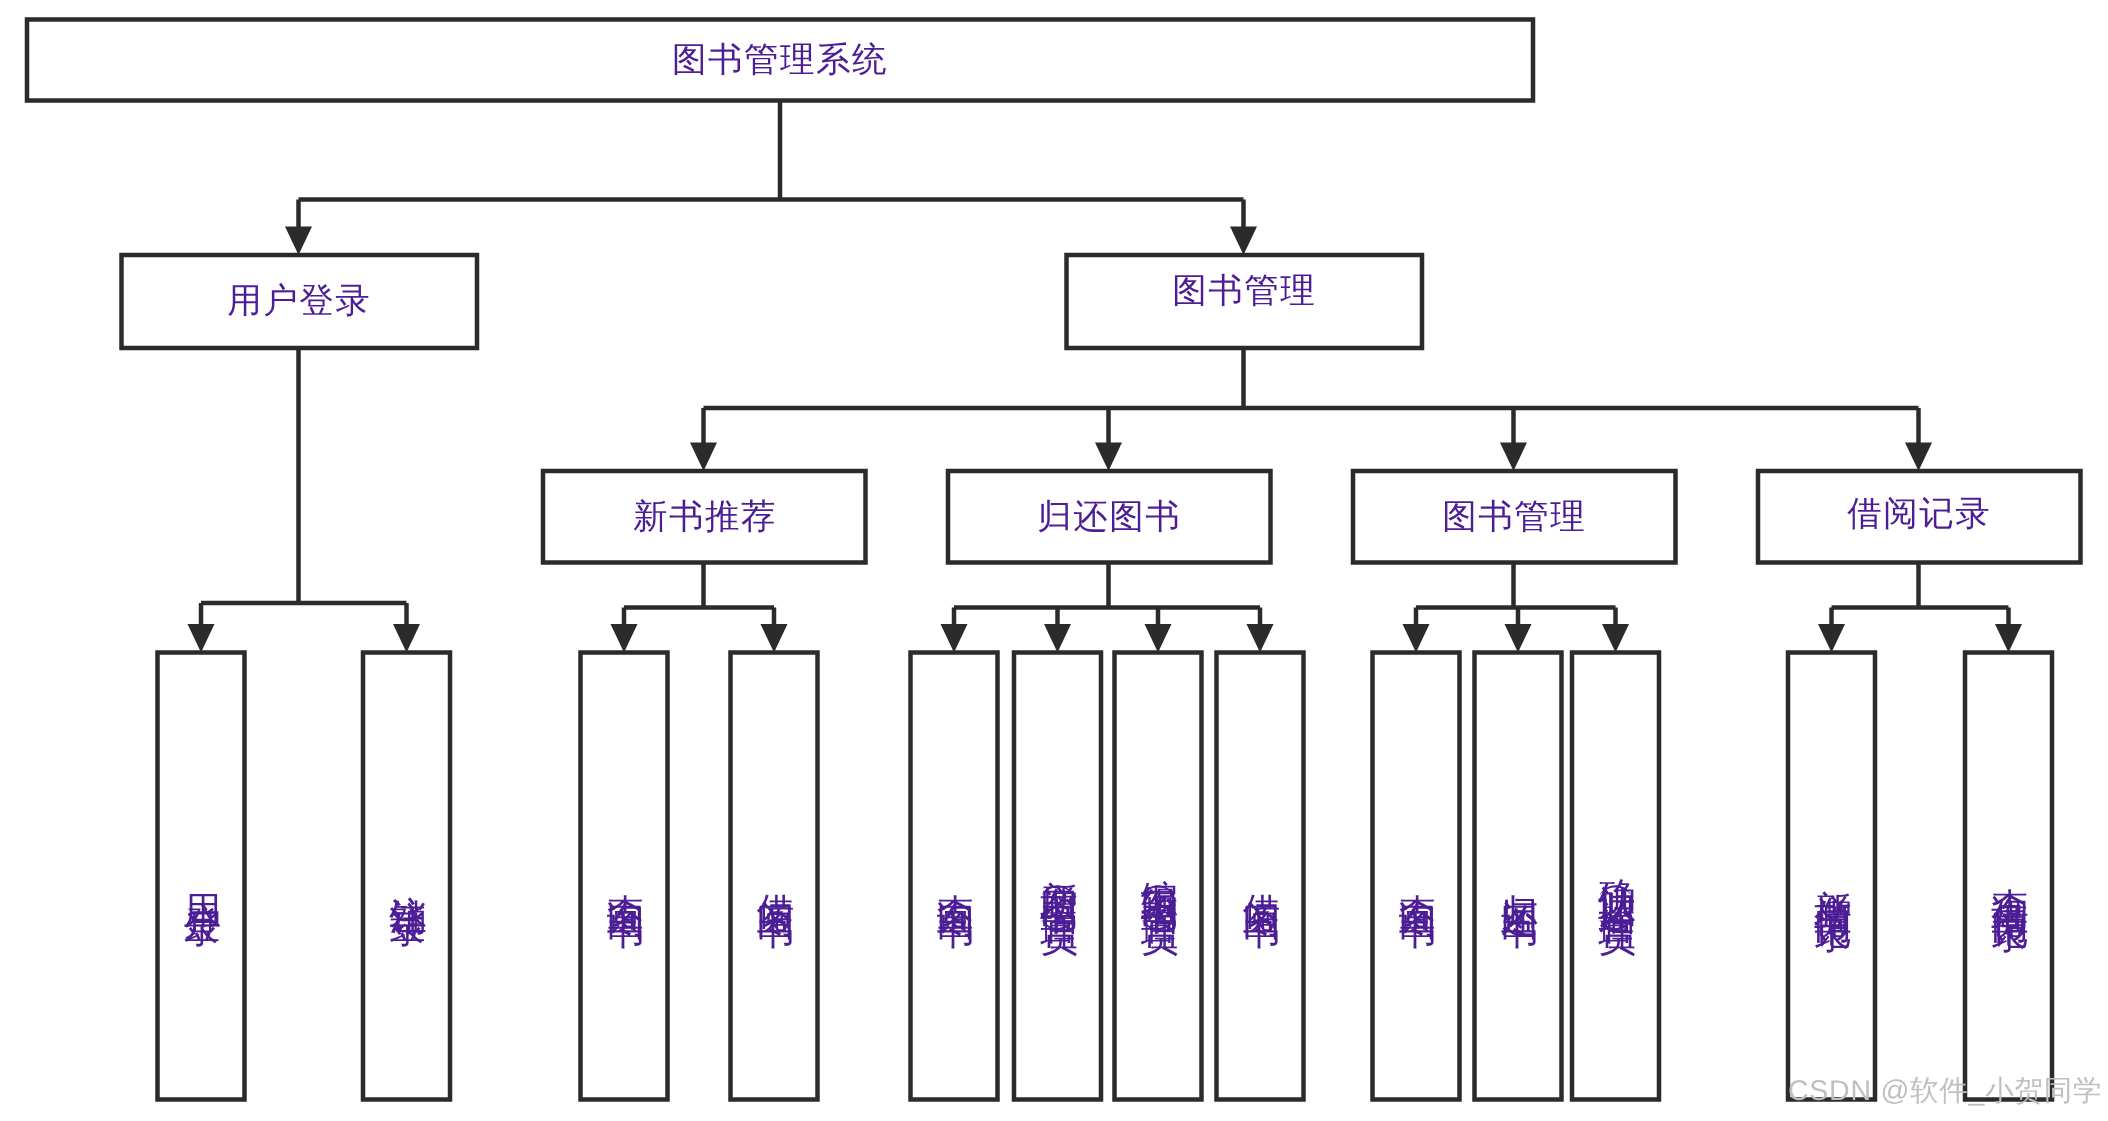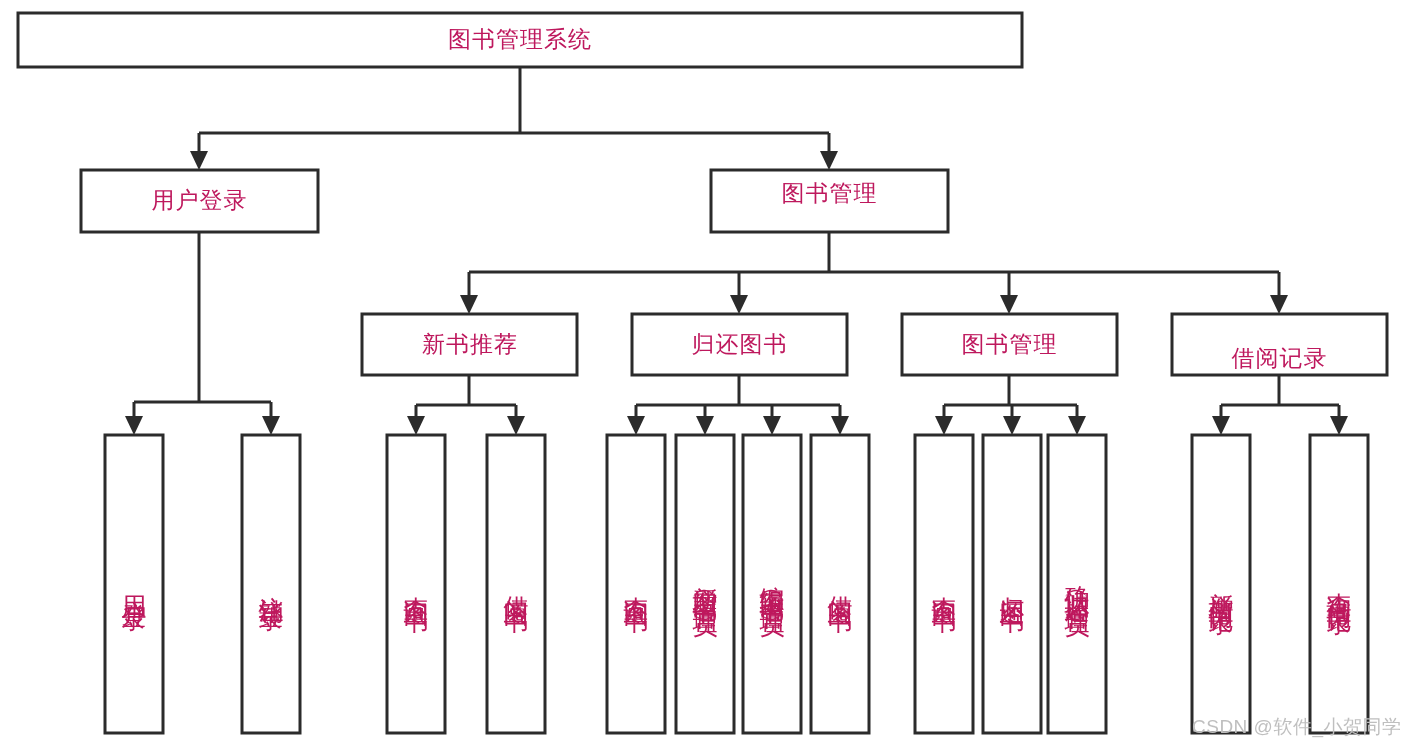--- a/index.html
+++ b/index.html
@@ -40,21 +40,21 @@
   }
   .arrow-head {
     fill: #2b2b2b;
     stroke: none;
   }
   .node-label {
     position: absolute;
     display: flex;
     align-items: center;
     justify-content: center;
-    color: #be185d;
+    color: #4c1d95;
     font-family: "Liberation Sans", "DejaVu Sans", sans-serif;
     pointer-events: none;
     text-align: right;
     box-sizing: border-box;
   }
   .node-label.horizontal {
     font-size: 23px;
     line-height: 1.1;
     letter-spacing: 1px;
   }
@@ -156,21 +156,21 @@
         <rect x="1310" y="435" width="58" height="298" class="node-rect"></rect>
       </g>
   </svg>
   <div id="labels-layer">
       <div class="node-label horizontal" style="left: 18px; top: 13px; width: 1004px; height: 54px;">图书管理系统</div>
       <div class="node-label horizontal" style="left: 81px; top: 170px; width: 237px; height: 62px;">用户登录</div>
       <div class="node-label horizontal" style="left: 711px; top: 170px; width: 237px; height: 48px;">图书管理</div>
       <div class="node-label horizontal" style="left: 362px; top: 314px; width: 216px; height: 61px;">新书推荐</div>
       <div class="node-label horizontal" style="left: 632px; top: 314px; width: 215px; height: 61px;">归还图书</div>
       <div class="node-label horizontal" style="left: 902px; top: 314px; width: 215px; height: 61px;">图书管理</div>
-      <div class="node-label horizontal" style="left: 1172px; top: 314px; width: 215px; height: 57px; margin-top: 16px;">借阅记录</div>
+      <div class="node-label horizontal" style="left: 1172px; top: 314px; width: 215px; height: 57px;">借阅记录</div>
       <div class="node-label vertical" style="left: 105px; top: 435px; width: 58px; height: 298px;">用户登录</div>
       <div class="node-label vertical" style="left: 242px; top: 435px; width: 58px; height: 298px;">注销登录</div>
       <div class="node-label vertical" style="left: 387px; top: 435px; width: 58px; height: 298px;">查询图书</div>
       <div class="node-label vertical" style="left: 487px; top: 435px; width: 58px; height: 298px;">借阅图书</div>
       <div class="node-label vertical" style="left: 607px; top: 435px; width: 58px; height: 298px;">查询图书</div>
       <div class="node-label vertical" style="left: 676px; top: 435px; width: 58px; height: 298px;">新增图书（管理员）</div>
       <div class="node-label vertical" style="left: 743px; top: 435px; width: 58px; height: 298px;">编辑图书（管理员）</div>
       <div class="node-label vertical" style="left: 811px; top: 435px; width: 58px; height: 298px;">借阅图书</div>
       <div class="node-label vertical" style="left: 915px; top: 435px; width: 58px; height: 298px;">查询图书</div>
       <div class="node-label vertical" style="left: 983px; top: 435px; width: 58px; height: 298px;">归还图书</div>

